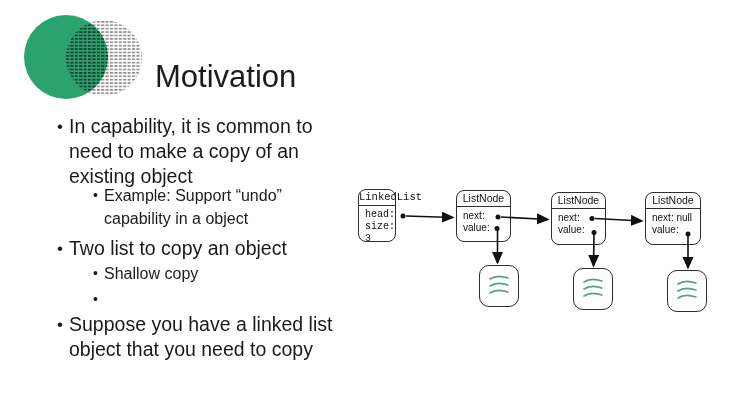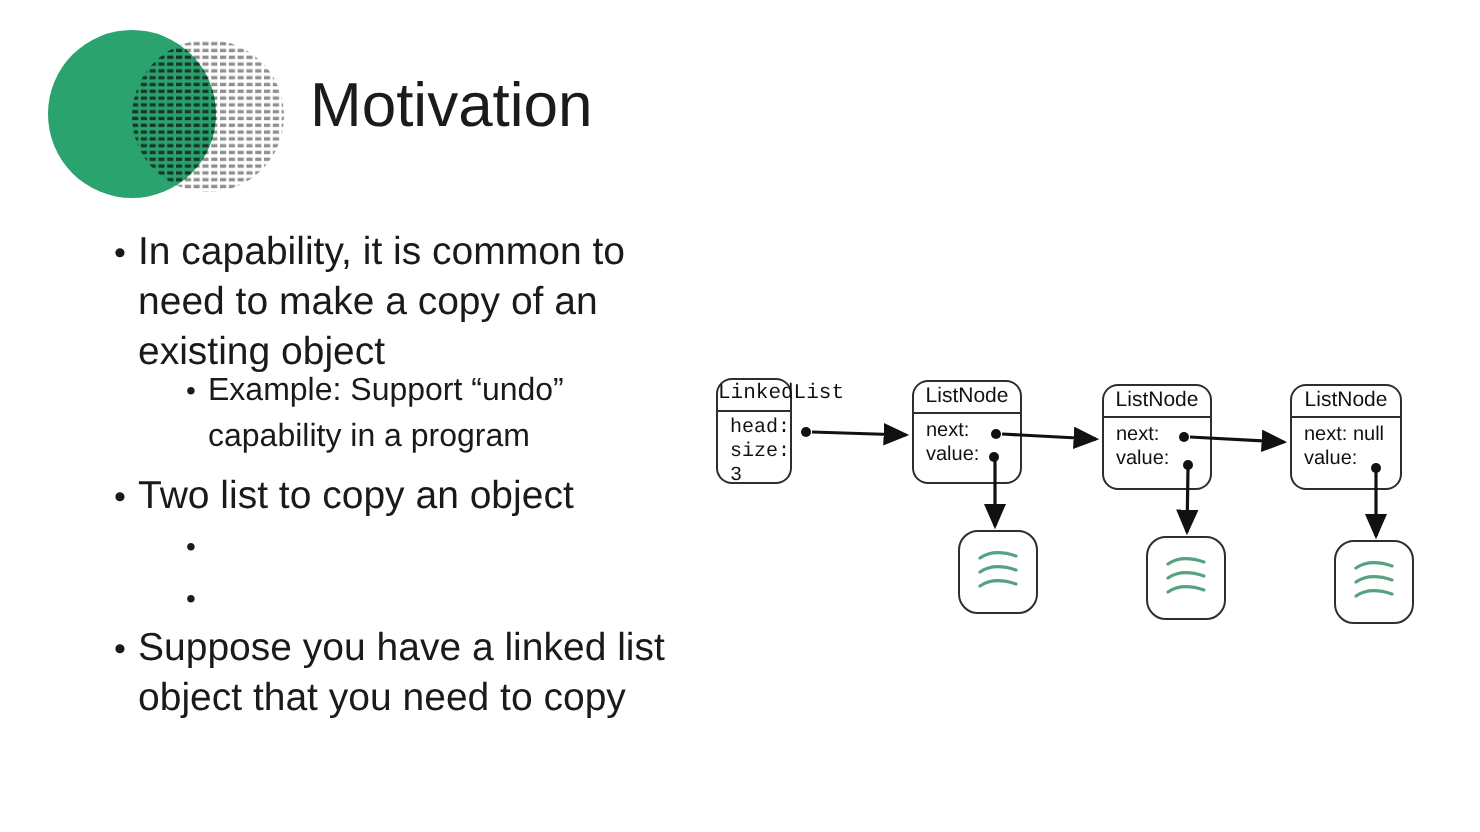--- a/index.html
+++ b/index.html
@@ -3,21 +3,21 @@
 <meta charset="utf-8">
 <style>
   html,body { margin:0; padding:0; background:#ffffff; }
   .canvas {
     position:relative; width:740px; height:416px; background:#ffffff;
     overflow:hidden; font-family:"Liberation Sans", sans-serif; color:#1a1a1a;
   }
 
   
   .slide-title {
-    position:absolute; left:155px; top:36px;
+    position:absolute; left:155px; top:60px;
     font-size:31px; line-height:1.1; font-weight:400; color:#1b1b1b;
   }
 
   
   .logo { position:absolute; left:22px; top:10px; }
 
   
   .bullet { position:absolute; display:flex; align-items:flex-start; }
   .bullet .txt { white-space:pre-line; }
   .l1 { font-size:19.5px; line-height:25px; }
@@ -71,28 +71,29 @@
 
   <div class="bullet l1" style="left:57px; top:114px;">
     <span class="marker">•</span>
     <span class="txt">In capability, it is common to
 need to make a copy of an
 existing object</span>
   </div>
   <div class="bullet l2" style="left:93px; top:184px;">
     <span class="marker">•</span>
     <span class="txt">Example: Support “undo”
-capability in a program</span>
+capability in a object</span>
   </div>
   <div class="bullet l1" style="left:57px; top:236px;">
     <span class="marker">•</span>
     <span class="txt">Two list to copy an object</span>
   </div>
   <div class="bullet l2" style="left:93px; top:262px;">
     <span class="marker">•</span>
+    <span class="txt">Shallow copy</span>
   </div>
   <div class="bullet l2" style="left:93px; top:288px;">
     <span class="marker">•</span>
   </div>
   <div class="bullet l1" style="left:57px; top:312px;">
     <span class="marker">•</span>
     <span class="txt">Suppose you have a linked list
 object that you need to copy</span>
   </div>
 

